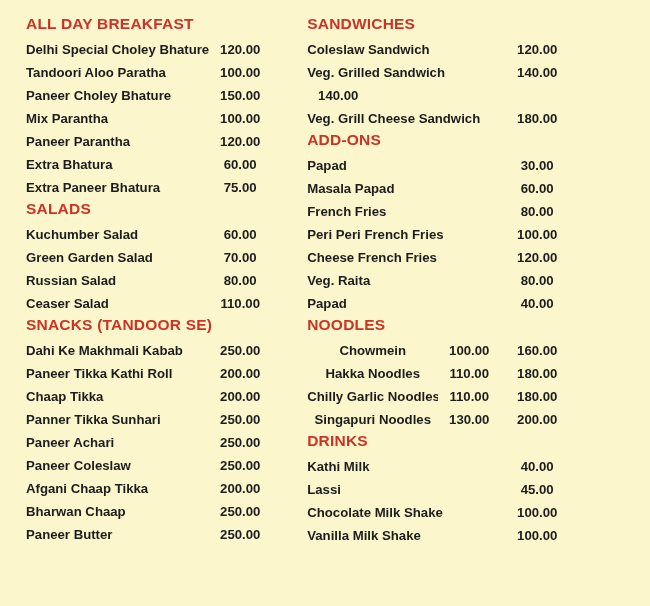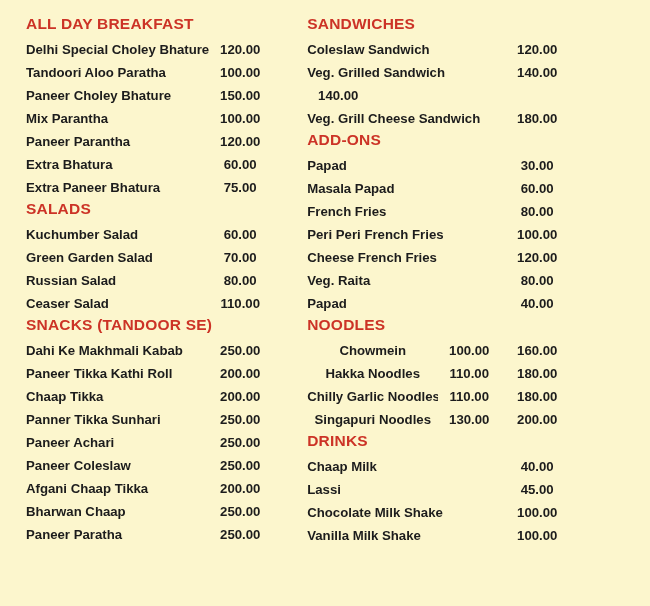--- a/index.html
+++ b/index.html
@@ -158,21 +158,21 @@
         </div>
         <div class="item-row">
           <span class="item-name">Afgani Chaap Tikka</span>
           <span class="item-price">200.00</span>
         </div>
         <div class="item-row">
           <span class="item-name">Bharwan Chaap</span>
           <span class="item-price">250.00</span>
         </div>
         <div class="item-row">
-          <span class="item-name">Paneer Paratha</span>
+          <span class="item-name">Paneer Butter</span>
           <span class="item-price">250.00</span>
         </div>
       </div>
     </div>
 
   <div class="menu-column col-right" id="col-right">
       <div class="section">
         <div class="section-title">SANDWICHES</div>
         <div class="item-row">
           <span class="item-name">Coleslaw Sandwich</span>
@@ -240,21 +240,21 @@
         </div>
         <div class="item-row two-price">
           <span class="item-name">Singapuri Noodles</span>
           <span class="item-price p1">130.00</span>
           <span class="item-price p2">200.00</span>
         </div>
       </div>
       <div class="section">
         <div class="section-title">DRINKS</div>
         <div class="item-row">
-          <span class="item-name">Chaap Milk</span>
+          <span class="item-name">Kathi Milk</span>
           <span class="item-price">40.00</span>
         </div>
         <div class="item-row">
           <span class="item-name">Lassi</span>
           <span class="item-price">45.00</span>
         </div>
         <div class="item-row">
           <span class="item-name">Chocolate Milk Shake</span>
           <span class="item-price">100.00</span>
         </div>

